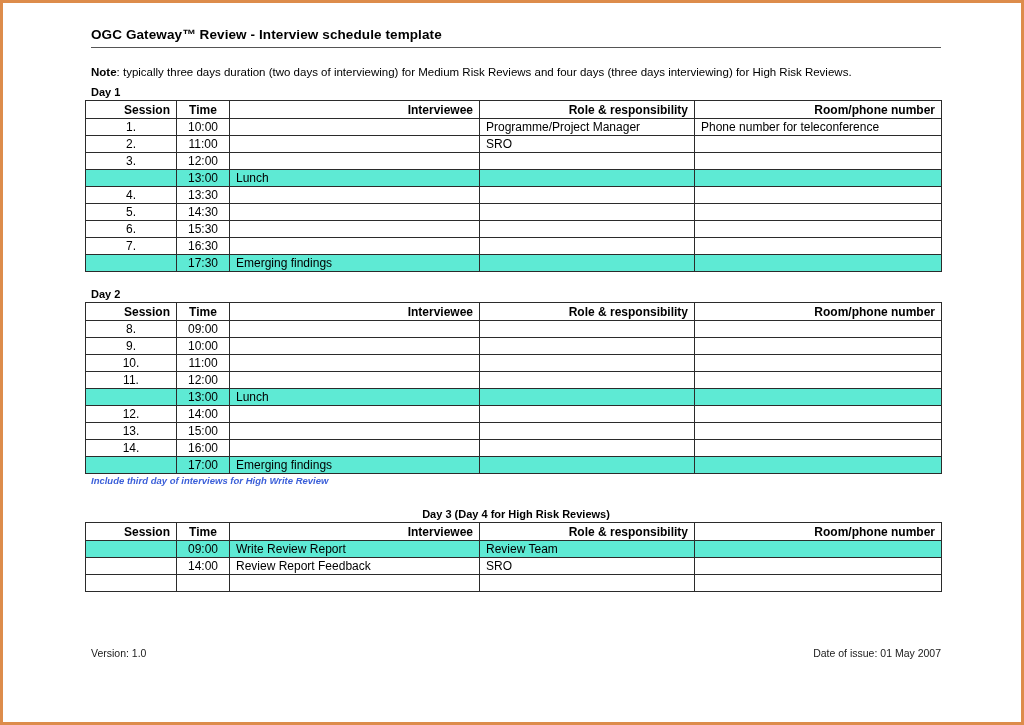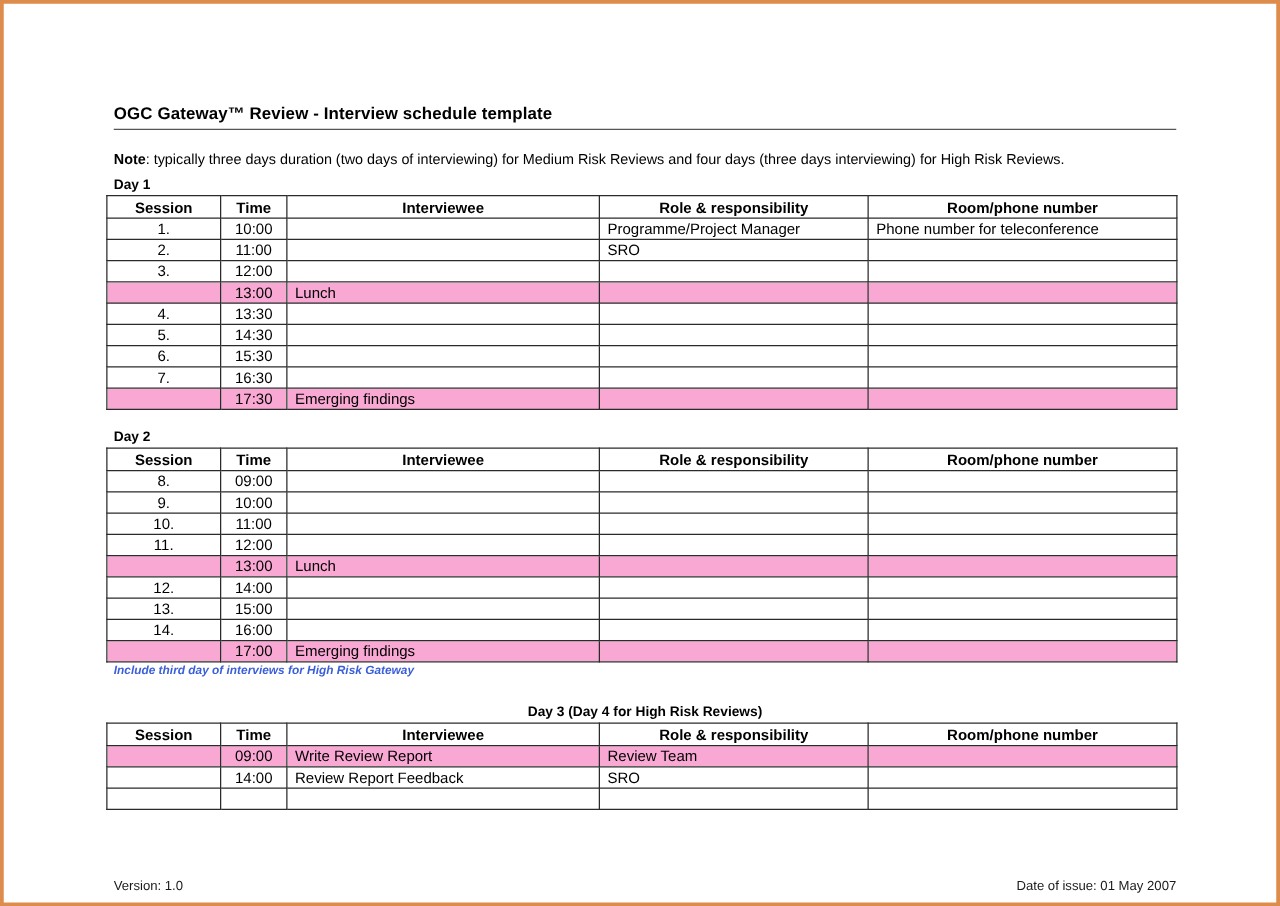--- a/index.html
+++ b/index.html
@@ -5,21 +5,21 @@
   html,body{margin:0;padding:0;}
   body{
     width:1024px;height:725px;
     box-sizing:border-box;
     background:#ffffff;
     border:3px solid #DD8C4B;
     font-family:"Liberation Sans","DejaVu Sans",sans-serif;
     color:#000;
     overflow:hidden;
   }
-  .page{padding-top:70px;margin-top:10px;}
+  .page{padding-top:24px;}
   .content{margin-left:82px;width:856px;}
   .doc-title{
     font-size:13.5px;font-weight:bold;margin:0 0 0 6px;
     padding-bottom:5px;border-bottom:1px solid #555;
     letter-spacing:0.1px;
   }
   .note-line{margin:18px 0 0 6px;font-size:11.5px;}
   .note-label{font-weight:bold;text-align:center;}
   .day-heading{font-size:11px;font-weight:bold;margin:8px 0 2px 6px;}
   .day-heading.gap-mid{margin-top:16px;}
@@ -29,25 +29,25 @@
   }
   table.sched th,table.sched td{
     border:1px solid #2b2b2b;
     font-size:12px;
     height:16px;
     padding:0 6px;
     overflow:hidden;white-space:nowrap;
     vertical-align:middle;
   }
   table.sched th{
-    font-weight:bold;text-align:center;height:17px;
+    font-weight:bold;text-align:right;height:17px;
   }
   table.sched th.c-time{text-align:center;}
   td.c-session,td.c-time{text-align:center;padding:0 2px;}
-  tr.shaded td{background:#f9a8d4;}
+  tr.shaded td{background:#5eead4;}
   .col-session{width:91px;}
   .col-time{width:53px;}
   .col-interviewee{width:250px;}
   .col-role{width:215px;}
   .col-room{width:247px;}
   .footnote{
     margin:1px 0 0 6px;
     font-size:9.5px;font-weight:bold;font-style:italic;
     color:#3b5fd9;
   }
@@ -228,21 +228,21 @@
           </tr>
           <tr class="shaded">
             <td class="c-session"></td>
             <td class="c-time">17:00</td>
             <td class="c-interviewee">Emerging findings</td>
             <td class="c-role"></td>
             <td class="c-room"></td>
           </tr>
         </tbody>
     </table>
-    <p class="footnote">Include third day of interviews for High Risk Gateway</p>
+    <p class="footnote">Include third day of interviews for High Write Review</p>
 
     <h2 class="day-heading gap-big">Day 3 (Day 4 for High Risk Reviews)</h2>
     <table class="sched">
       <colgroup>
         <col class="col-session">
           <col class="col-time">
           <col class="col-interviewee">
           <col class="col-role">
           <col class="col-room">
       </colgroup>

